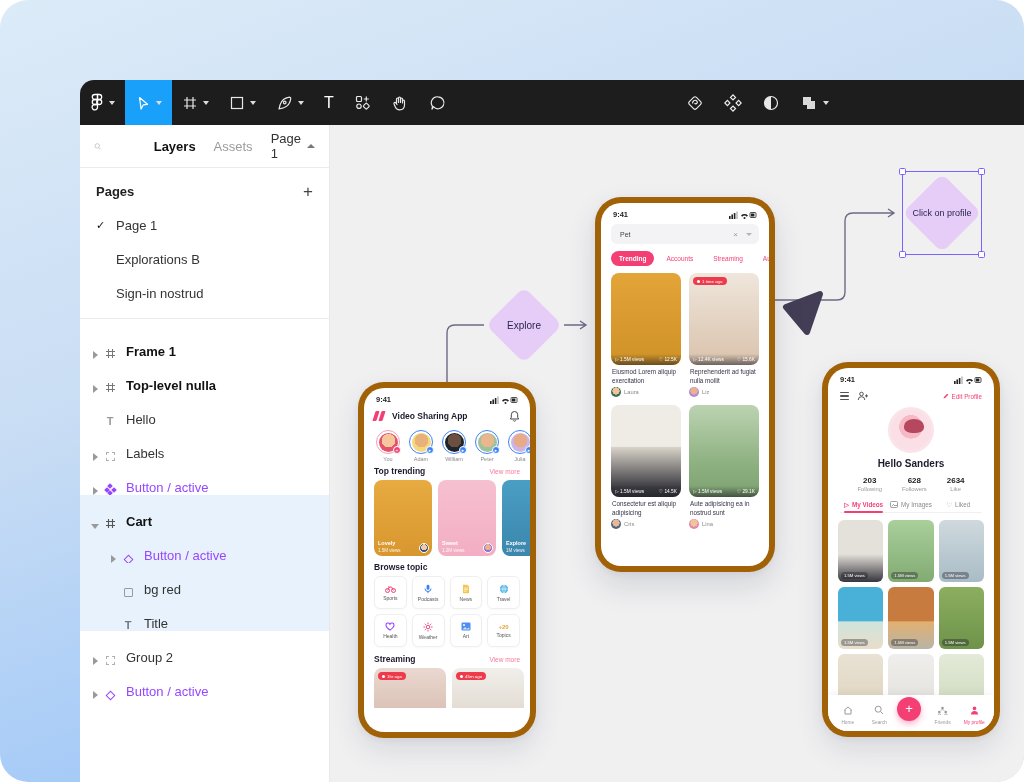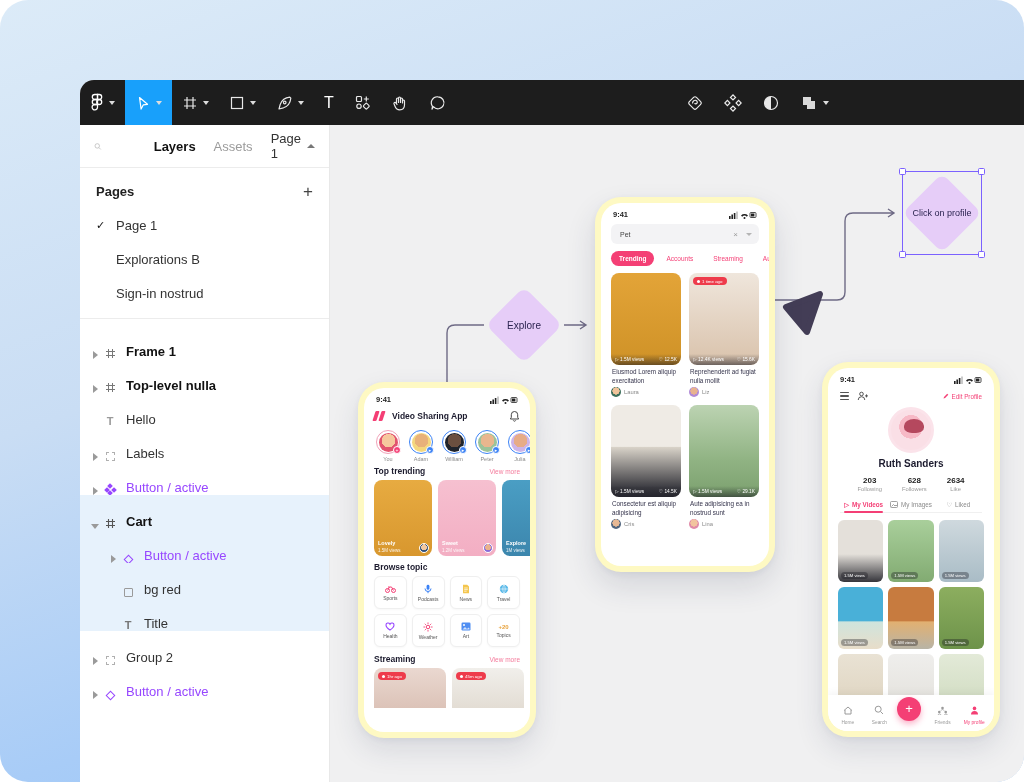--- a/index.html
+++ b/index.html
@@ -47,21 +47,21 @@
   .ic-inst.purple{border-color:#9747ff;}
   .ic-comp{position:relative;width:11px;height:11px;}
   .ic-comp i{position:absolute;width:4px;height:4px;background:#9747ff;transform:rotate(45deg);}
   .ic-comp i:nth-child(1){left:3.5px;top:0;}
   .ic-comp i:nth-child(2){left:0;top:3.5px;}
   .ic-comp i:nth-child(3){left:7px;top:3.5px;}
   .ic-comp i:nth-child(4){left:3.5px;top:7px;}
   .ind{width:18px;}
   
   #canvas{position:absolute;left:250px;top:45px;right:0;bottom:0;background:#f0f0f1;overflow:hidden;}
-  .phone{position:absolute;background:#fef9c3;border-radius:26px;padding:6px;box-shadow:0 12px 28px rgba(40,50,80,.12),0 2px 6px rgba(40,50,80,.06);}
+  .phone{position:absolute;background:#a16207;border-radius:26px;padding:6px;box-shadow:0 12px 28px rgba(40,50,80,.12),0 2px 6px rgba(40,50,80,.06);}
   .screen{position:relative;width:100%;height:100%;background:#fff;border-radius:20px;overflow:hidden;}
   .sbar{display:flex;align-items:center;justify-content:space-between;padding:7px 12px 2px;}
   .time{font-size:7.5px;font-weight:bold;color:#222;}
   .link{font-size:6.5px;color:#f47a9b;}
   .sect-head{display:flex;align-items:baseline;justify-content:space-between;padding:0 10px;}
   .sect-title{font-size:8.5px;font-weight:bold;color:#1c1b2e;}
   .ovl{position:absolute;left:0;right:0;bottom:0;display:flex;justify-content:space-between;align-items:center;padding:3px 4px;background:linear-gradient(transparent,rgba(20,20,30,.55));color:#fff;font-size:4.8px;border-radius:0 0 8px 8px;}
   .badge-red{position:absolute;left:4px;top:4px;background:#ee3b4b;color:#fff;font-size:4.4px;border-radius:6px;padding:1.5px 4px;display:flex;align-items:center;gap:2px;}
   .badge-red b{width:3px;height:3px;background:#fff;border-radius:50%;display:inline-block;}
   
@@ -683,21 +683,21 @@
                 <path d="M1.2 9a3.3 3.3 0 016.6 0M9.5 3.4v3M8 4.9h3"></path>
             </svg>
             <span class="edit">
               <svg width="6" height="6" viewBox="0 0 6 6">
                   <path d="M0.5 5.5l.5-1.6L4.2.7l1.1 1.1L2.1 5z" fill="#f43f75"></path>
                 </svg>
               <span>Edit Profile</span>
             </span>
           </div>
           <div class="pavatar"></div>
-          <div class="pname">Ruth Sanders</div>
+          <div class="pname">Hello Sanders</div>
           <div class="stats">
             <div class="stat">
               <div class="v">203</div>
               <div class="l">Following</div>
             </div>
             <div class="stat">
               <div class="v">628</div>
               <div class="l">Followers</div>
             </div>
             <div class="stat">

